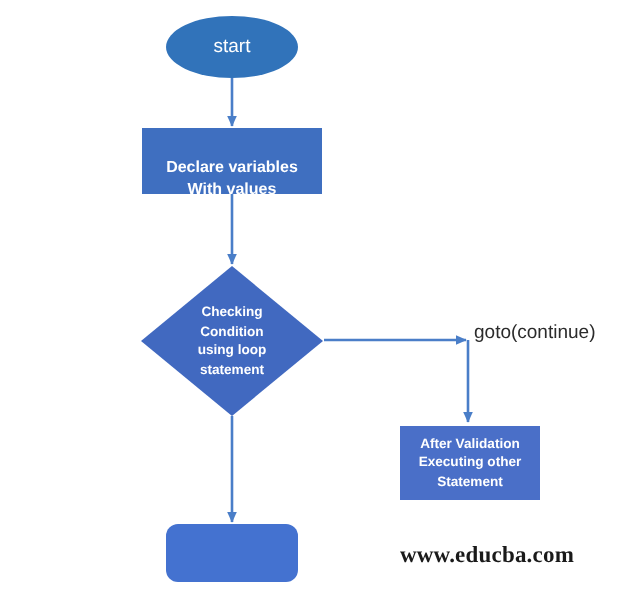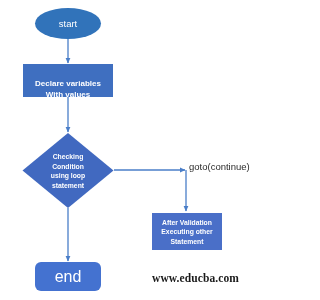--- a/index.html
+++ b/index.html
@@ -7,20 +7,21 @@
     padding: 0;
     background: #ffffff;
   }
   #canvas {
     position: relative;
     width: 260px;
     height: 300px;
     background: #ffffff;
     overflow: hidden;
     font-family: "Liberation Sans", sans-serif;
+    margin-left: 48px;
   }
   .svg-layer {
     position: absolute;
     left: 0;
     top: 0;
     width: 260px;
     height: 300px;
   }
   .node-label {
     position: absolute;
@@ -43,21 +44,22 @@
   #condition-label {
     left: 33px; top: 139px; width: 70px; height: 64px;
     font-size: 6.8px; line-height: 9.5px; font-weight: 700;
   }
   #after-label {
     left: 152px; top: 214px; width: 70px; height: 36px;
     font-size: 6.8px; line-height: 9.5px; font-weight: 700;
   }
   #end-label {
     left: 35px; top: 262px; width: 66px; height: 29px;
-    font-size: 16px;
+    font-size: 10px;
+    padding-left: 41px;
   }
   #goto-label {
     position: absolute;
     left: 189px; top: 161px;
     font-size: 9.5px;
     color: #2b2b2b;
     white-space: nowrap;
   }
   #watermark {
     position: absolute;

